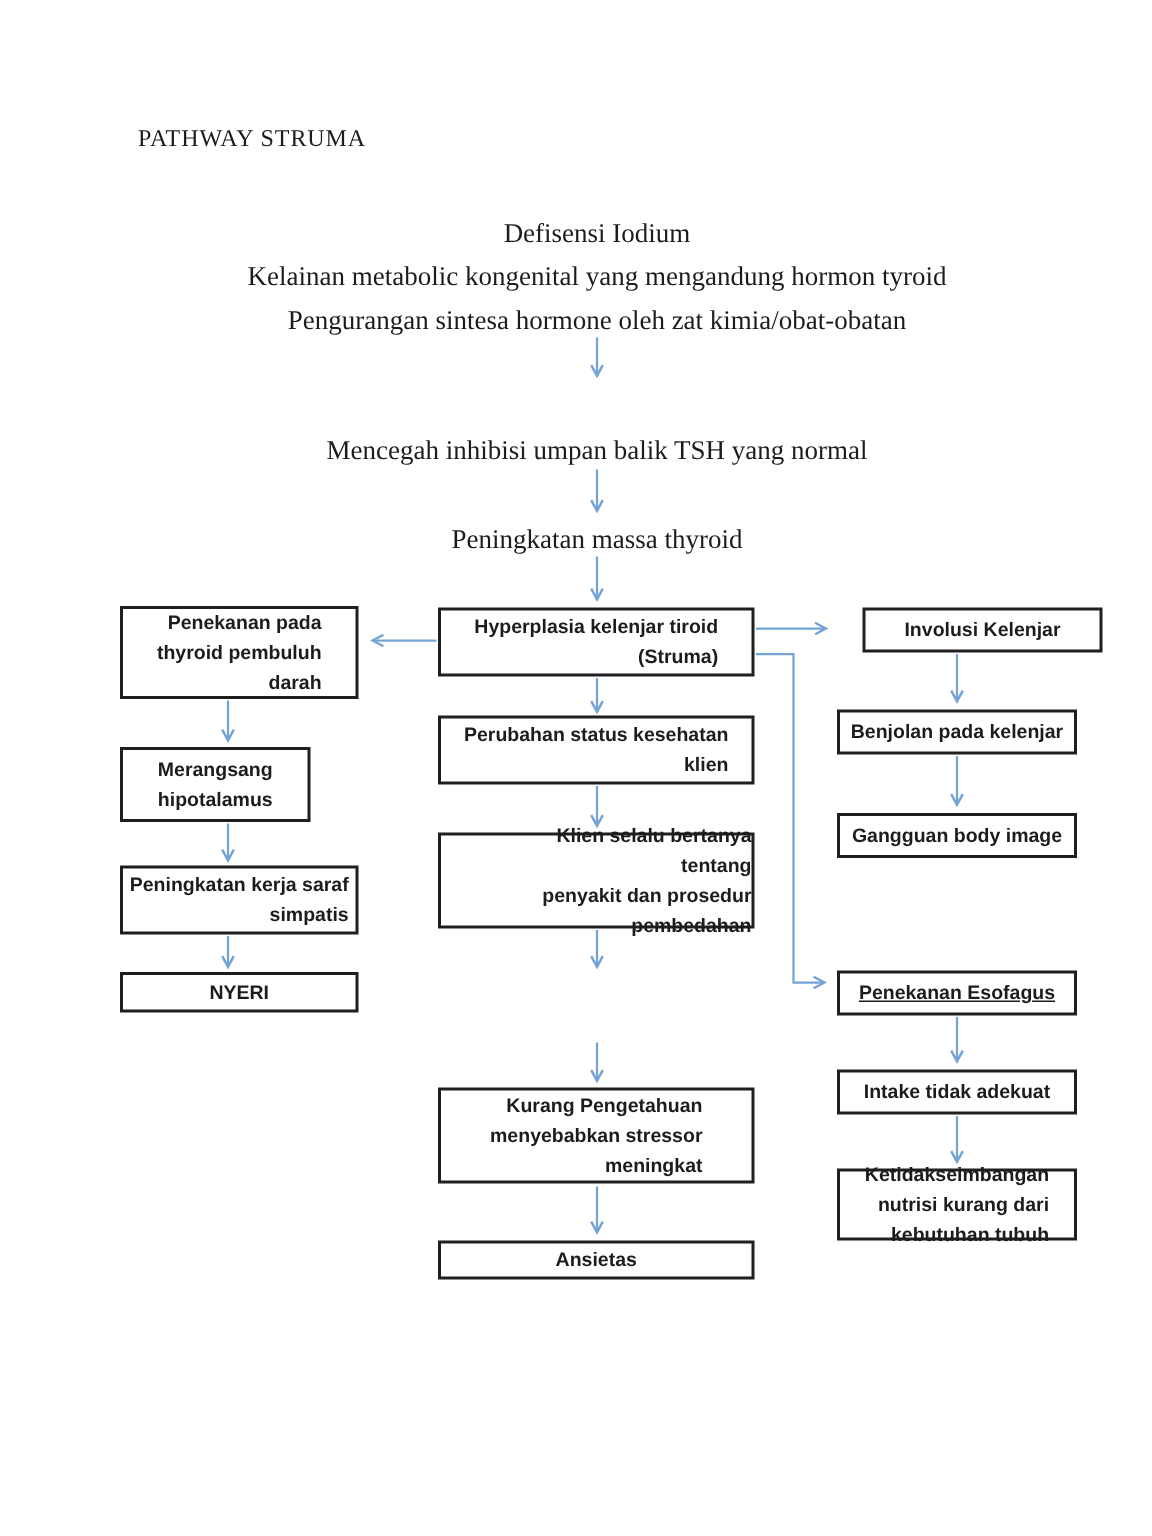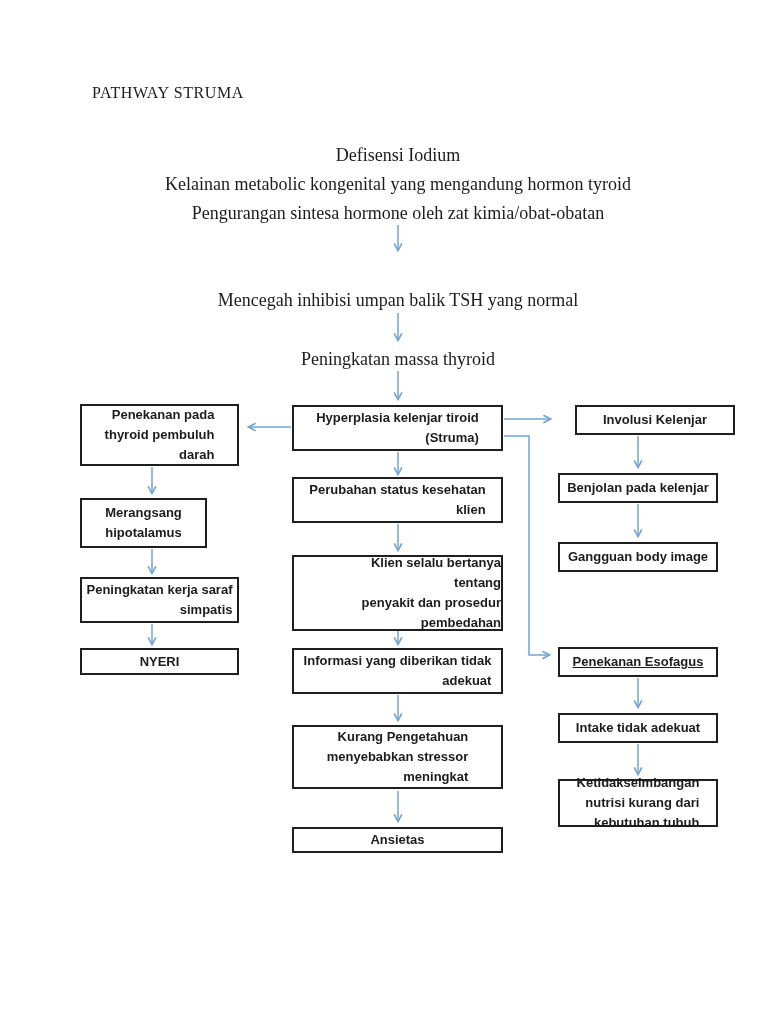--- a/index.html
+++ b/index.html
@@ -58,21 +58,21 @@
     font-family: "Liberation Sans", sans-serif;
   }
   
   .bL1 { left: 80px;  top: 404px; width: 159px; height: 62px; }
   .bL2 { left: 80px;  top: 498px; width: 127px; height: 50px; }
   .bL3 { left: 80px;  top: 577px; width: 159px; height: 46px; }
   .bL4 { left: 80px;  top: 648px; width: 159px; height: 27px; }
   
   .bM1 { left: 292px; top: 405px; width: 211px; height: 46px; }
   .bM2 { left: 292px; top: 477px; width: 211px; height: 46px; }
-  .bM3 { left: 292px; top: 555px; width: 211px; height: 76px; padding-left: 48px; }
+  .bM3 { left: 292px; top: 555px; width: 211px; height: 64px; padding-left: 48px; }
   .bM4 { left: 292px; top: 648px; width: 211px; height: 46px; }
   .bM5 { left: 292px; top: 725px; width: 211px; height: 64px; }
   .bM6 { left: 292px; top: 827px; width: 211px; height: 26px; }
   
   .bR1 { left: 558px; top: 405px; width: 160px; height: 30px; margin-left: 17px; }
   .bR2 { left: 558px; top: 473px; width: 160px; height: 30px; }
   .bR3 { left: 558px; top: 542px; width: 160px; height: 30px; }
   .bR4 { left: 558px; top: 647px; width: 160px; height: 30px; text-decoration: underline; }
   .bR5 { left: 558px; top: 713px; width: 160px; height: 30px; }
   .bR6 { left: 558px; top: 779px; width: 160px; height: 48px; }
@@ -144,22 +144,20 @@
 simpatis</div>
   <div class="box bL4">NYERI</div>
 
   <div class="box bM1">Hyperplasia kelenjar tiroid
 (Struma)</div>
   <div class="box bM2">Perubahan status kesehatan
 klien</div>
   <div class="box bM3">Klien selalu bertanya tentang
 penyakit dan prosedur
 pembedahan</div>
-  <div class="box bM4">Informasi yang diberikan tidak
-adekuat</div>
   <div class="box bM5">Kurang Pengetahuan
 menyebabkan stressor
 meningkat</div>
   <div class="box bM6">Ansietas</div>
 
   <div class="box bR1">Involusi Kelenjar</div>
   <div class="box bR2">Benjolan pada kelenjar</div>
   <div class="box bR3">Gangguan body image</div>
   <div class="box bR4">Penekanan Esofagus</div>
   <div class="box bR5">Intake tidak adekuat</div>

